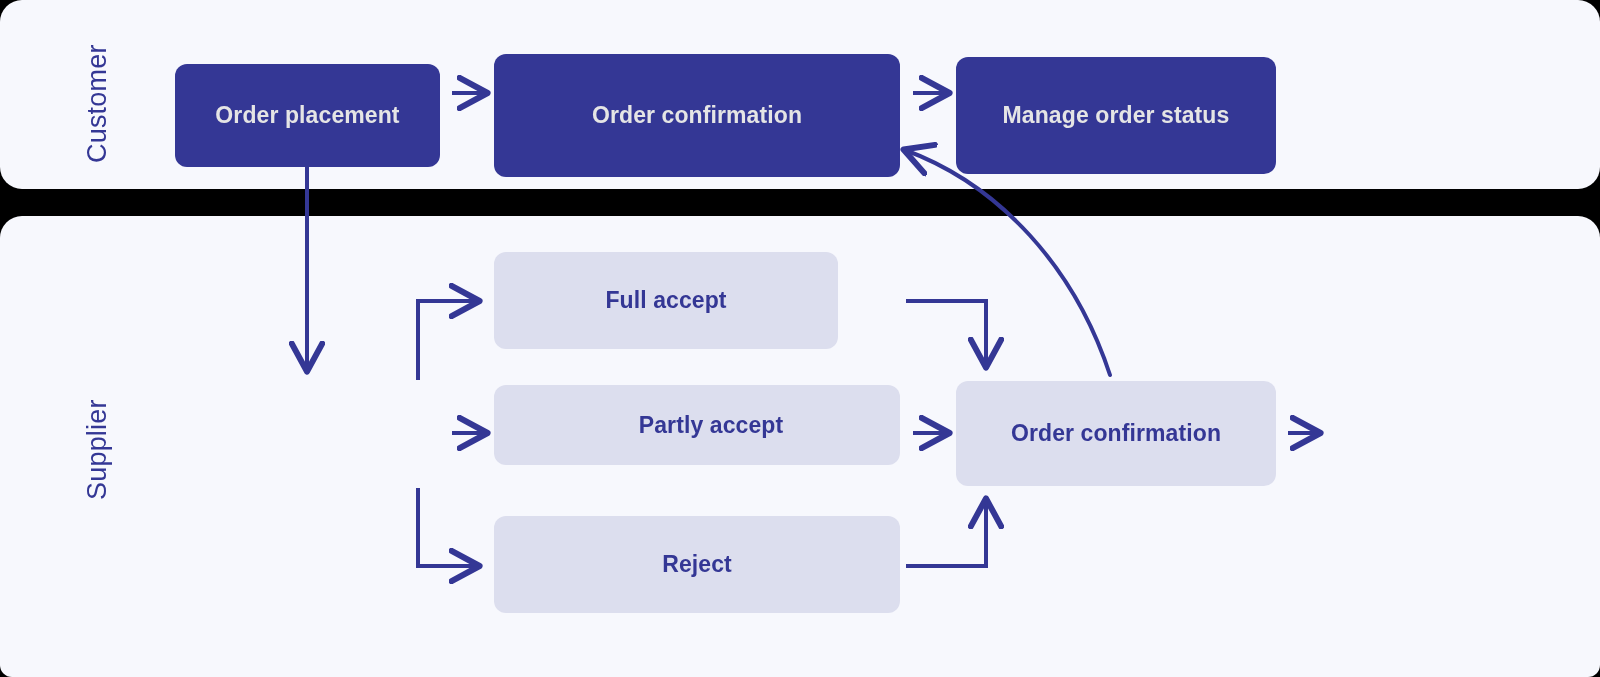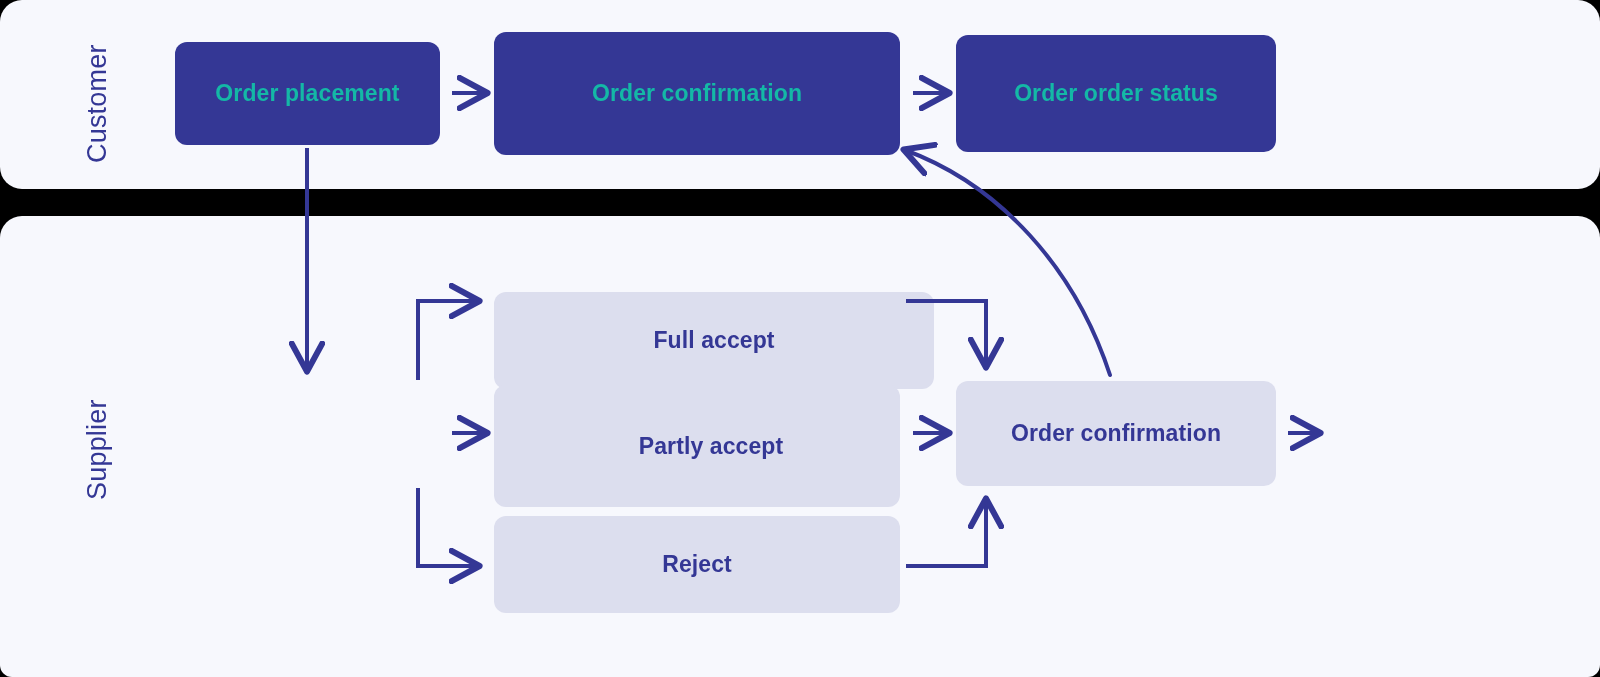--- a/index.html
+++ b/index.html
@@ -55,21 +55,22 @@
     box-sizing: border-box;
     border-radius: 12px;
     font-size: 23px;
     font-weight: bold;
     letter-spacing: 0.1px;
     text-align: center;
     line-height: 1.15;
   }
   .node.solid {
     background: #343795;
-    color: #14b8a6;
+    color: #e5e5e5;
+    margin-top: 22px;
   }
   .node.light {
     background: #dcdeee;
     color: #343795;
   }
 
   
   #connectors {
     position: absolute;
     left: 0;
@@ -89,26 +90,26 @@
   <div class="lane" id="lane-supplier"></div>
 
   <div class="lane-label" style="left:82px; top:163px;">Customer</div>
 
   <div class="lane-label" style="left:82px; top:500px;">Supplier</div>
 
   <div class="node solid" style="left:175px; top:42px; width:265px; height:103px;">Order placement</div>
 
   <div class="node solid" style="left:494px; top:32px; width:406px; height:123px;">Order confirmation</div>
 
-  <div class="node solid" style="left:956px; top:35px; width:320px; height:117px;">Order order status</div>
+  <div class="node solid" style="left:956px; top:35px; width:320px; height:117px;">Manage order status</div>
 
 
-  <div class="node light" style="left:494px; top:252px; width:440px; height:97px;margin-top:40px;">Full accept</div>
+  <div class="node light" style="left:494px; top:252px; width:344px; height:97px;">Full accept</div>
 
-  <div class="node light" style="left:494px; top:385px; width:406px; height:122px;padding-left:28px;">Partly accept</div>
+  <div class="node light" style="left:494px; top:385px; width:406px; height:80px;padding-left:28px;">Partly accept</div>
 
   <div class="node light" style="left:494px; top:516px; width:406px; height:97px;">Reject</div>
 
   <div class="node light" style="left:956px; top:381px; width:320px; height:105px;">Order confirmation</div>
 
 
   <svg id="connectors" viewBox="0 0 1600 677">
     <defs>
       <marker id="ah" markerWidth="9" markerHeight="9" refX="7.2" refY="4.5" orient="auto" markerUnits="strokeWidth">
         <path d="M0.6,0.7 L7.6,4.5 L0.6,8.3" fill="none" stroke="#343795" stroke-width="1.5" stroke-linecap="round" stroke-linejoin="round"></path>

